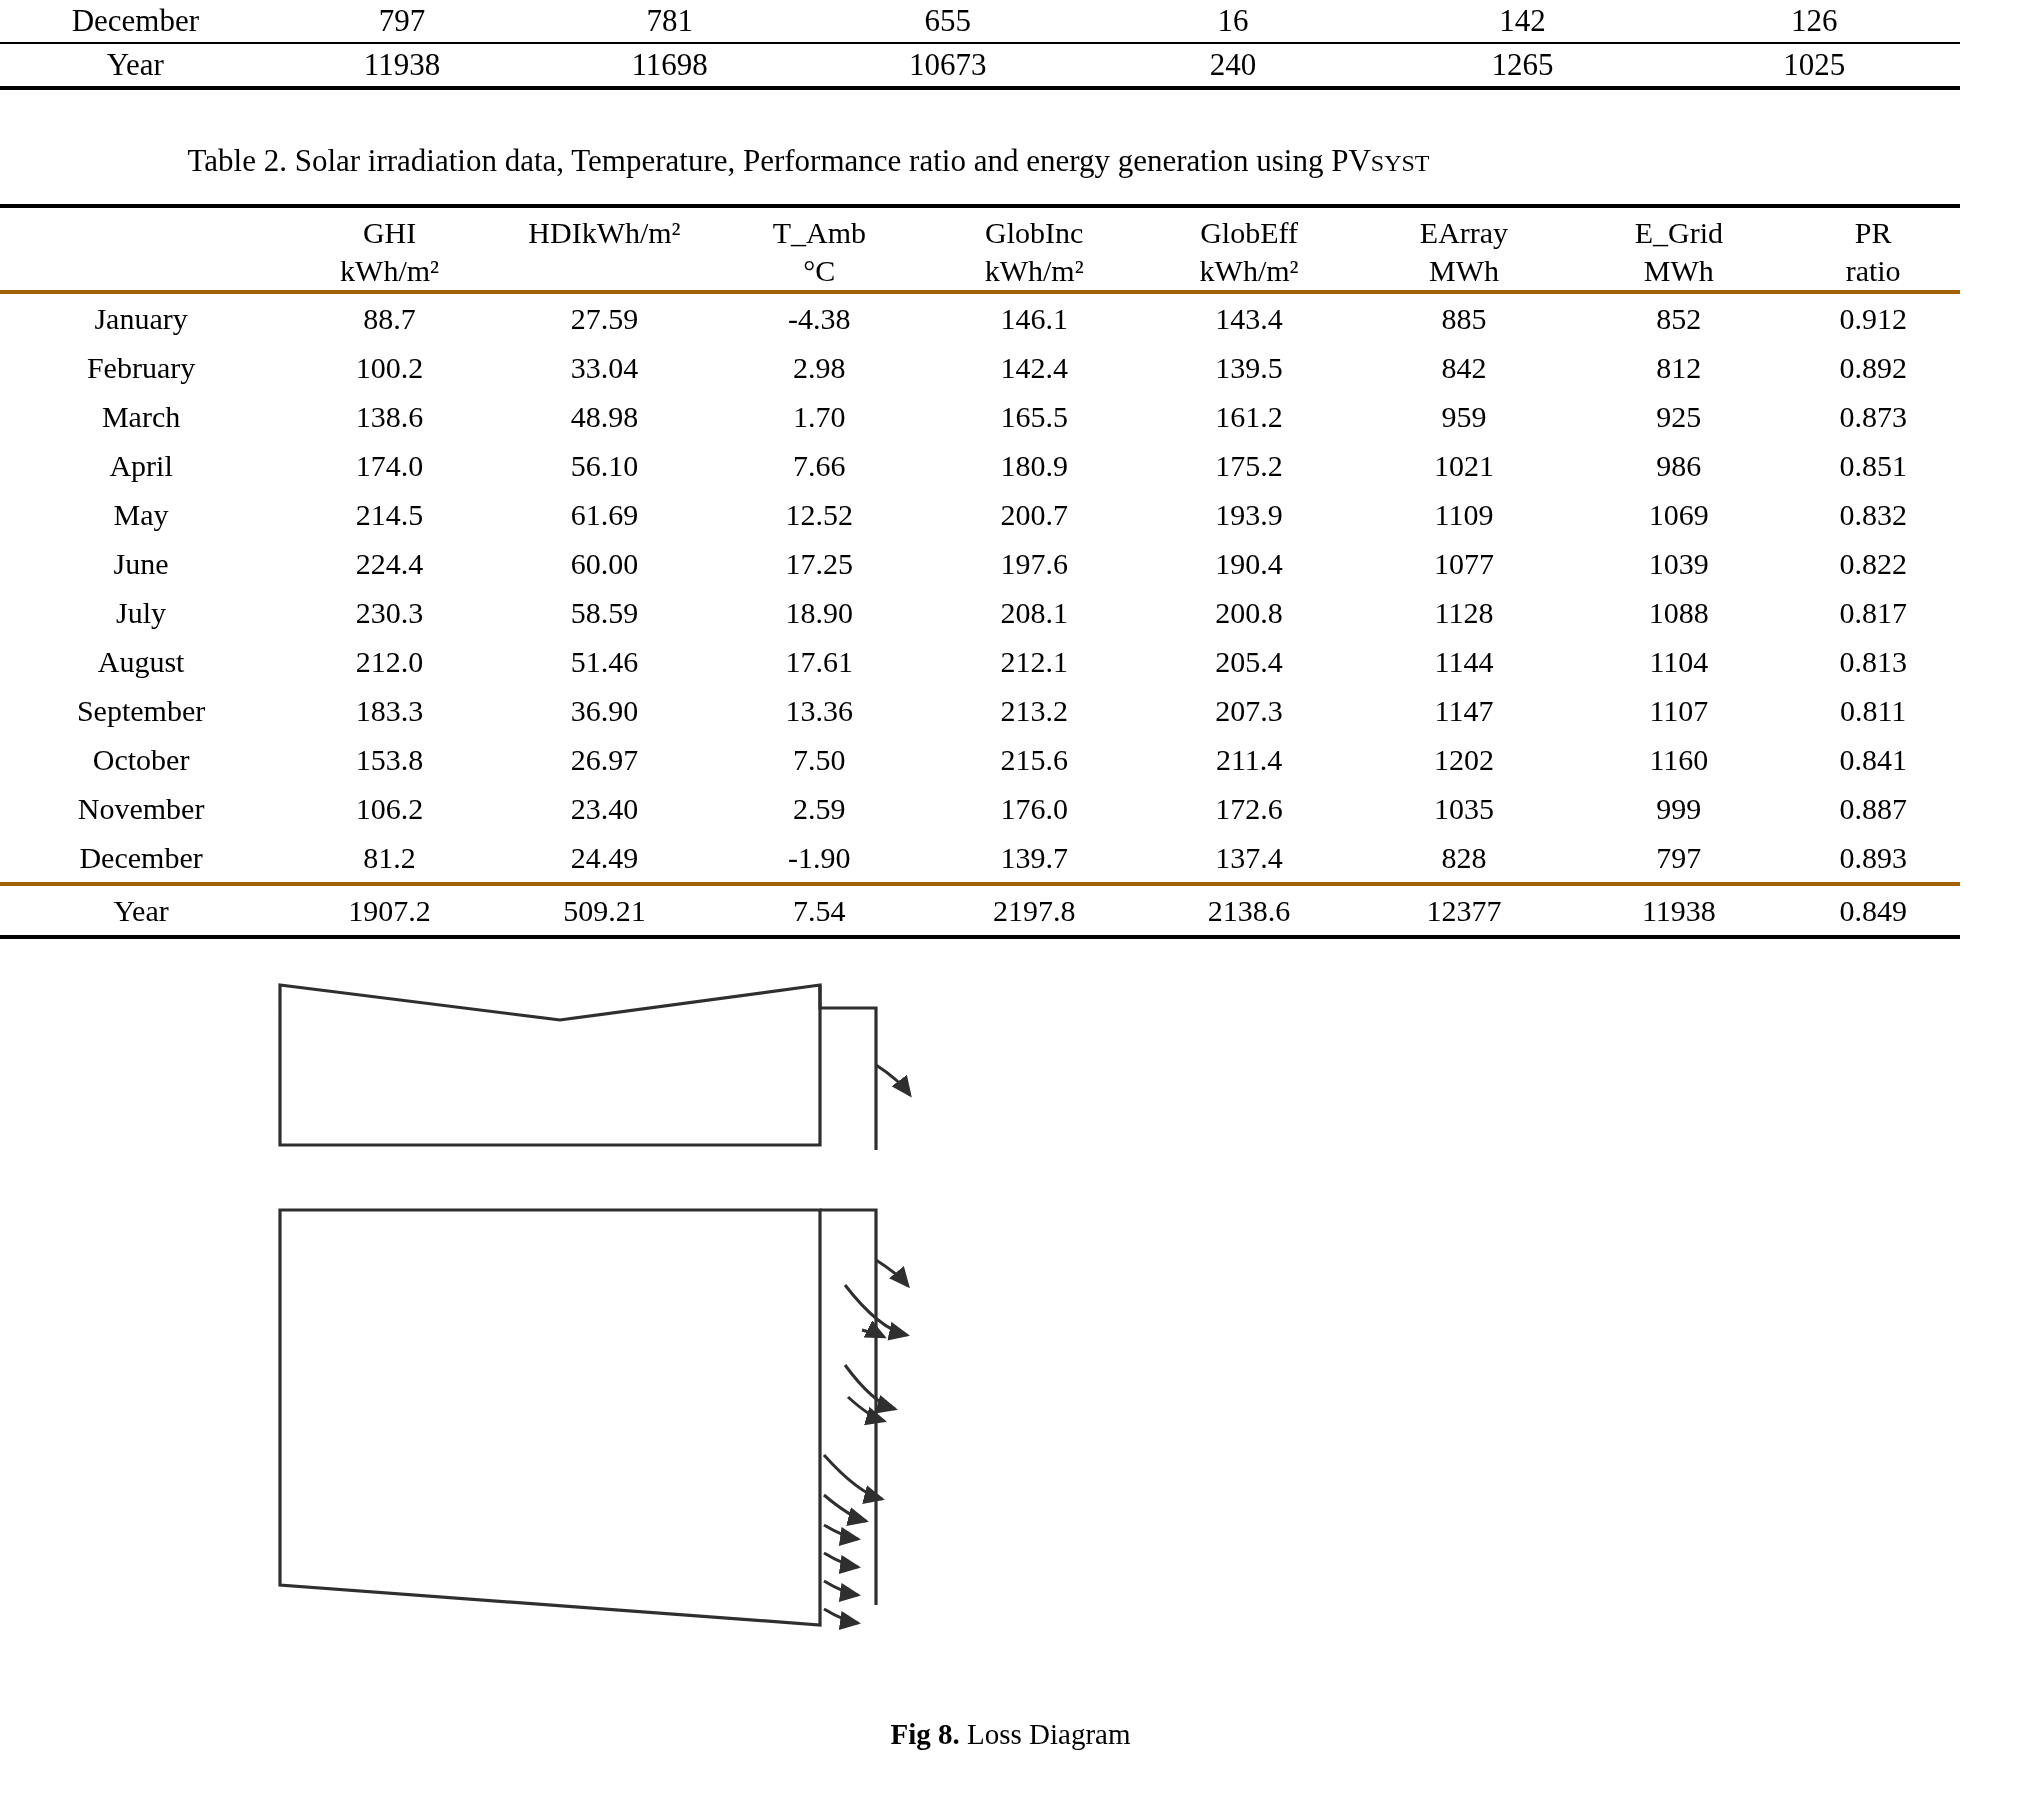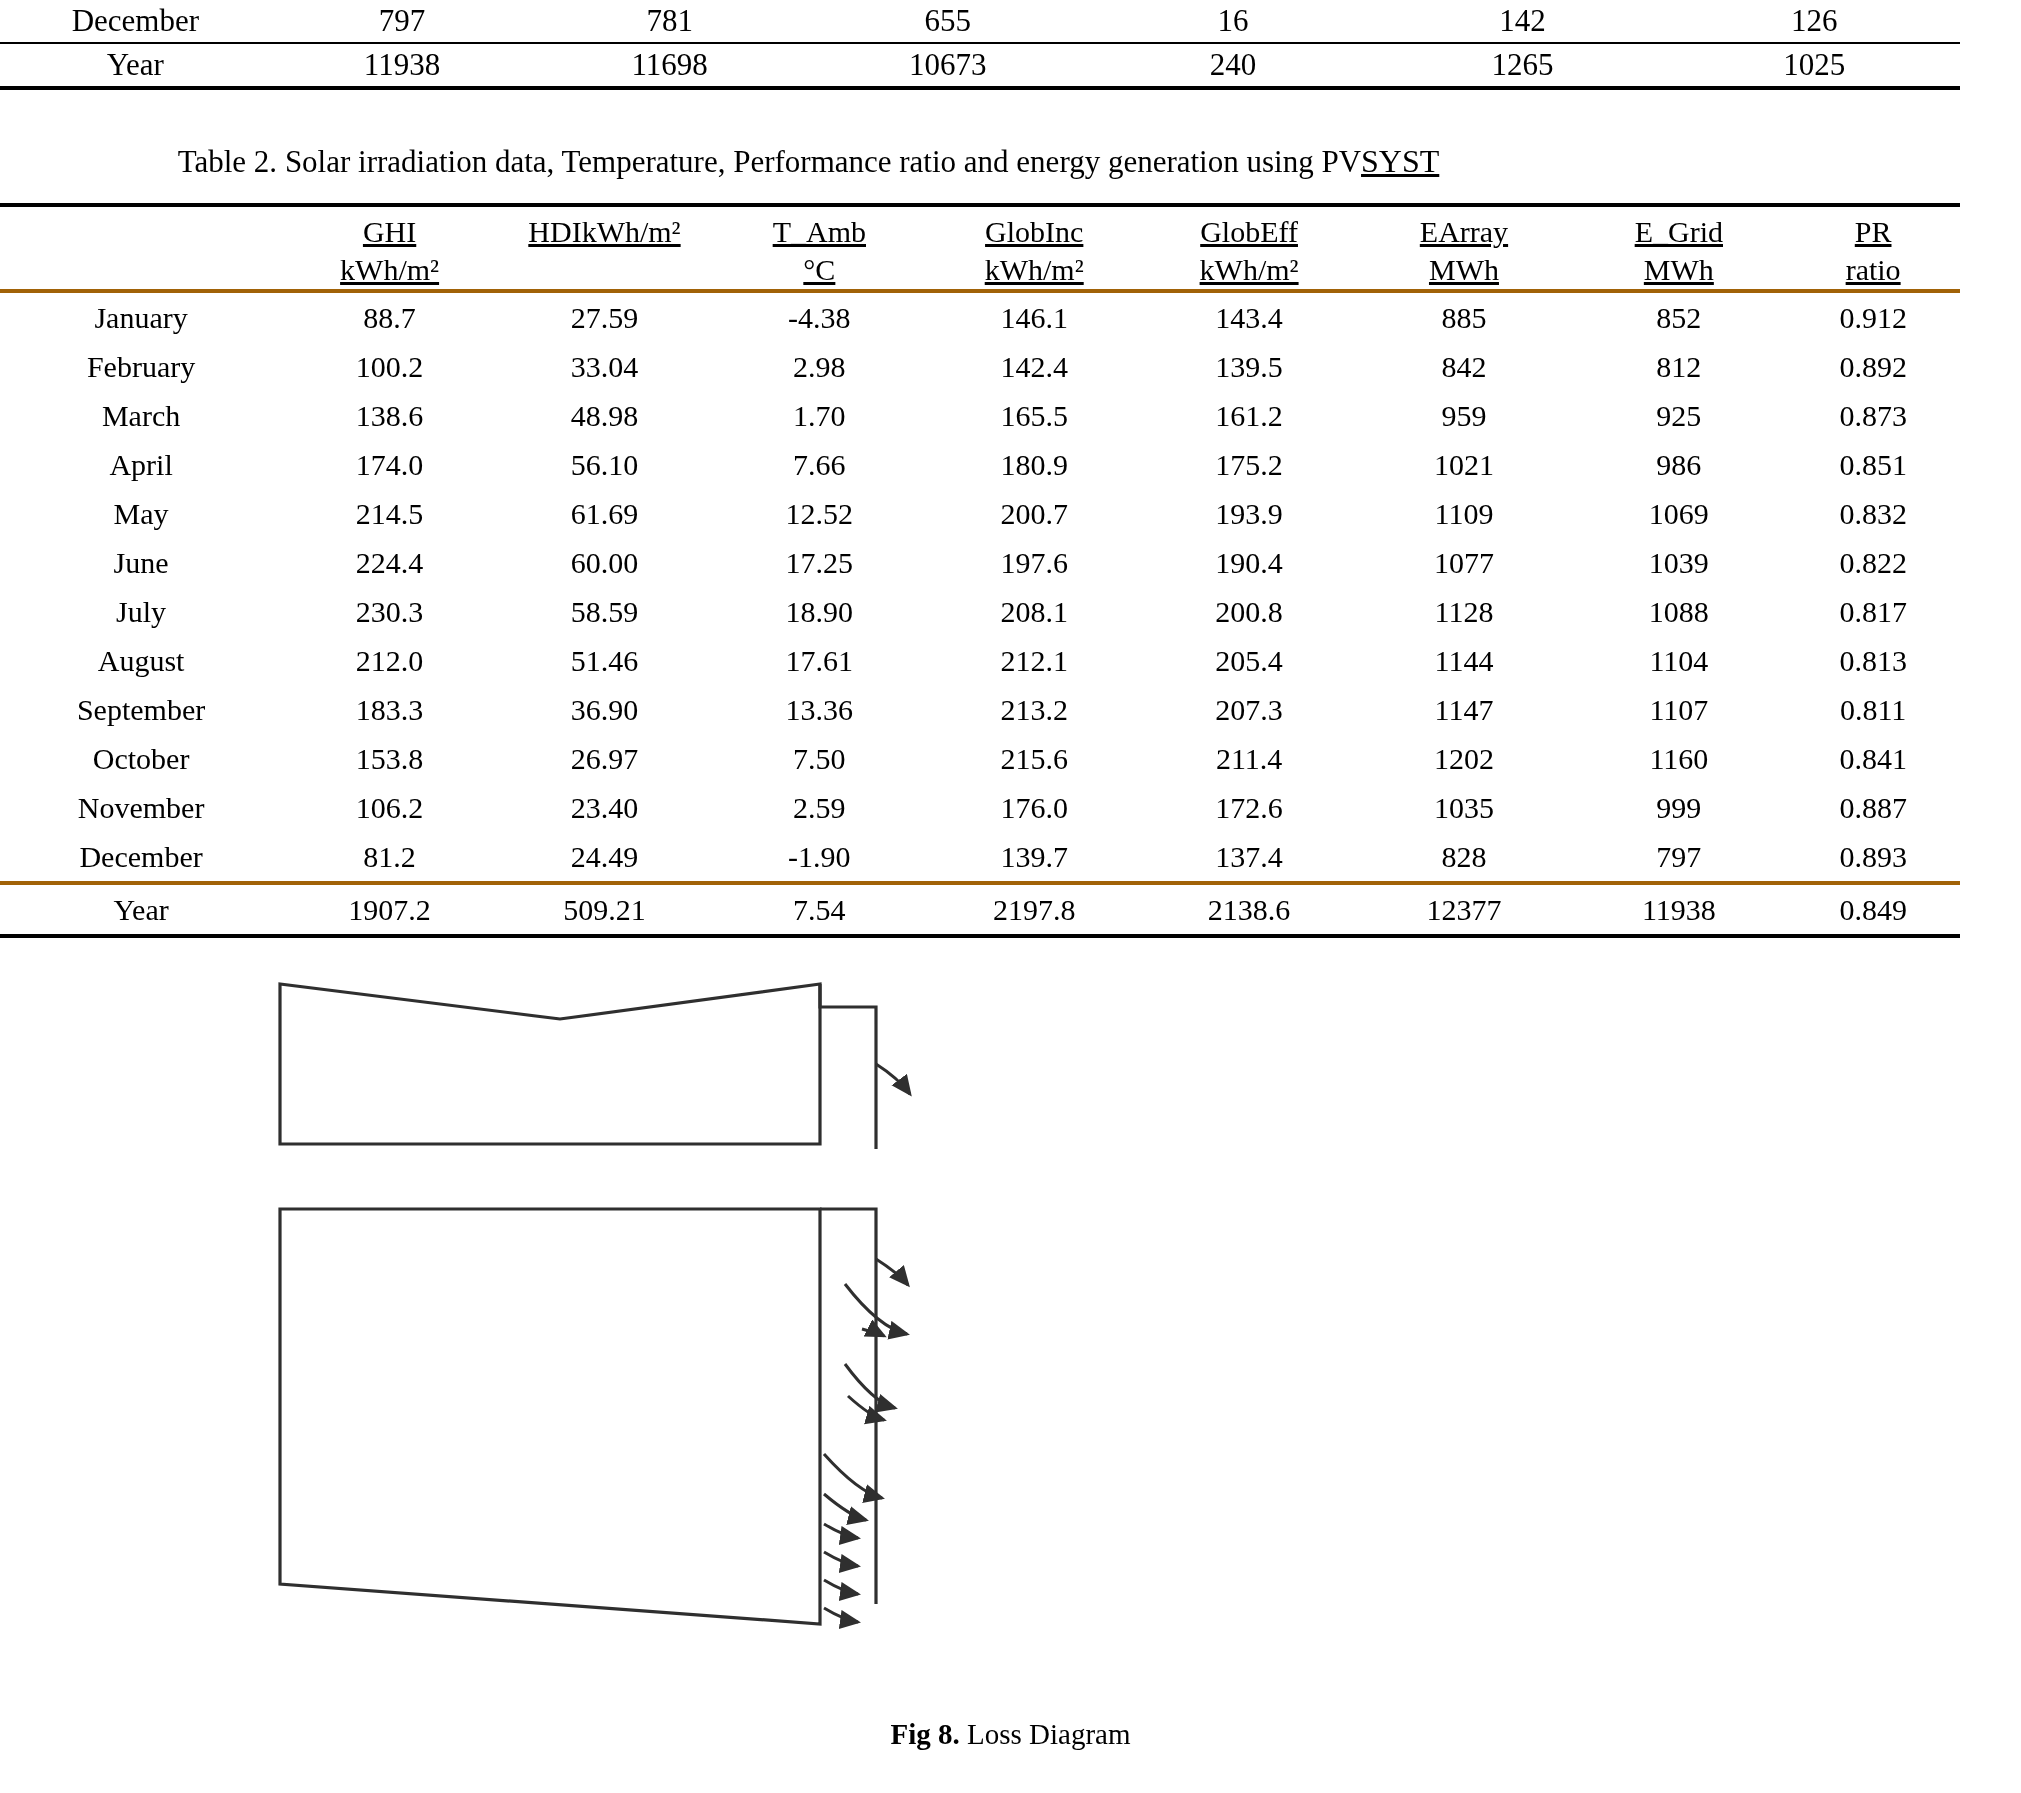--- a/index.html
+++ b/index.html
@@ -45,21 +45,21 @@
 
   
   .table-caption {
     text-align: center;
     font-size: 31px;
     line-height: 38px;
     margin-top: 52px;
     margin-bottom: 22px;
   }
   .table-caption b { font-weight: normal; }
-  .smallcaps { font-size: 32px; text-decoration: underline; }
+  .smallcaps { font-size: 24px; }
 
   
   #t2 { width: 1960px; }
   #t2 col.c-month { width: 260px; }
   #t2 col.c-d     { width: 198px; }
   #t2 col.c-last  { width: 160px; }
 
   #t2 th {
     font-size: 30px;
     line-height: 38px;
@@ -68,21 +68,21 @@
   }
   #t2 th .u2 { display: block; }
   #t2 td {
     font-size: 30px;
     line-height: 49px;
     height: 49px;
   }
   #t2 .topline td, #t2 .topline th { border-top: 4px solid #000; }
   #t2 .midline td { border-top: 4px solid #a16207; }
   #t2 .botline td { border-bottom: 4px solid #000; }
-  #t2 tr.hdr th { padding-bottom: 0; text-decoration: underline; }
+  #t2 tr.hdr th { padding-bottom: 0; }
 
   
   .figure-wrap {
     position: relative;
     width: 2021px;
     height: 760px;
     margin-top: 26px;
   }
   .diagram {
     position: absolute;

